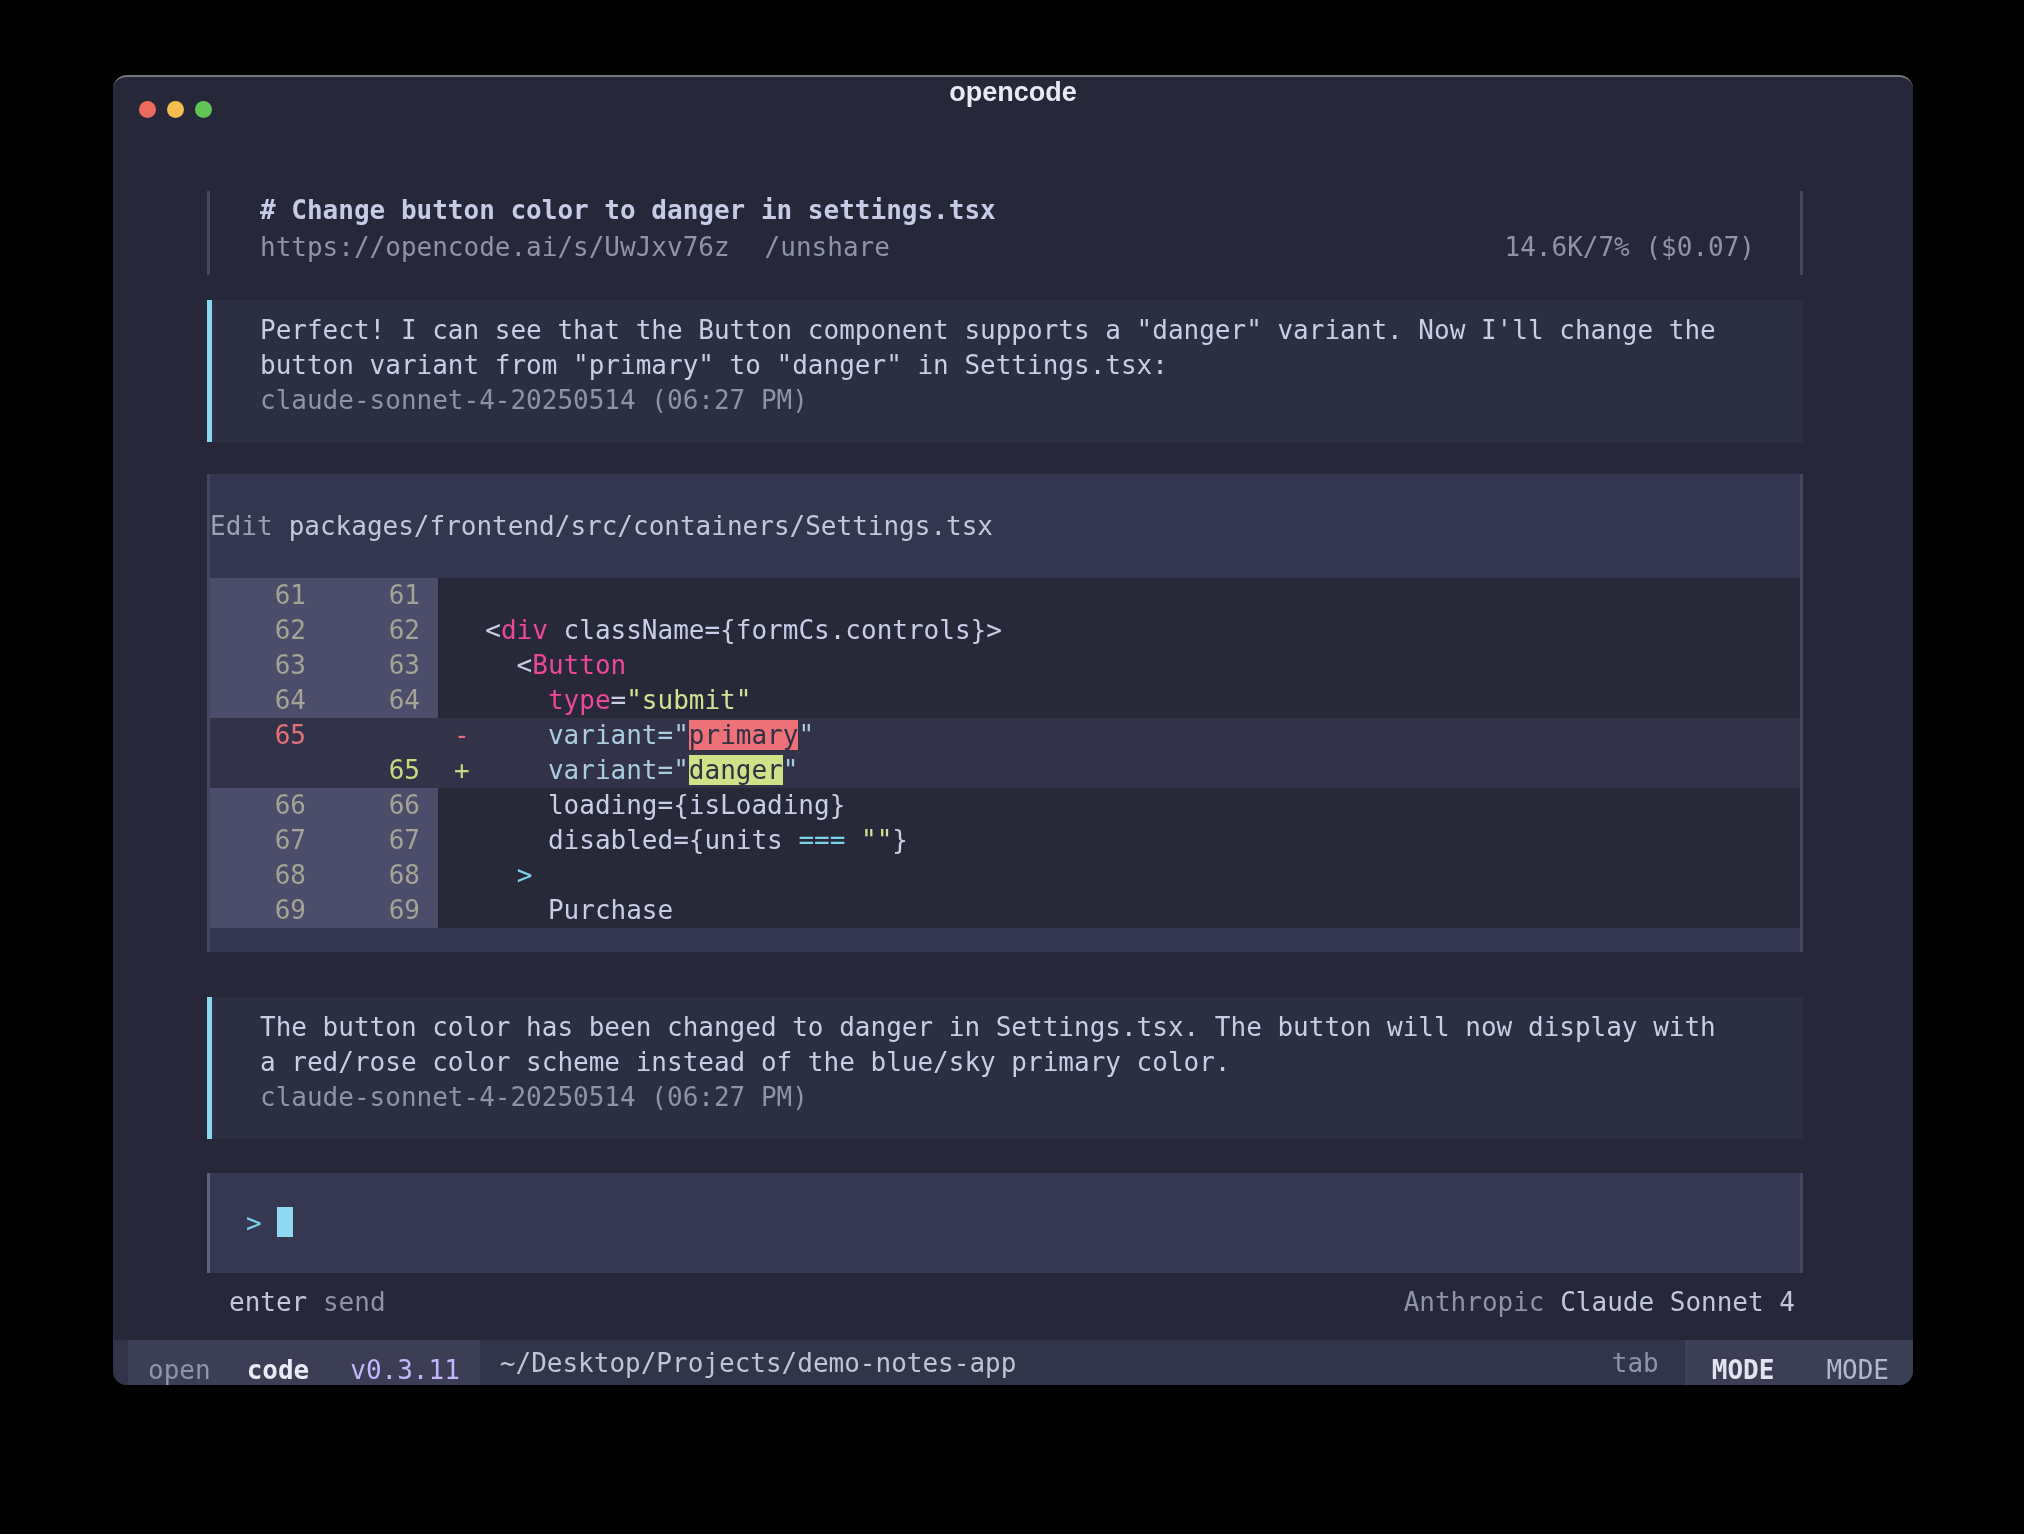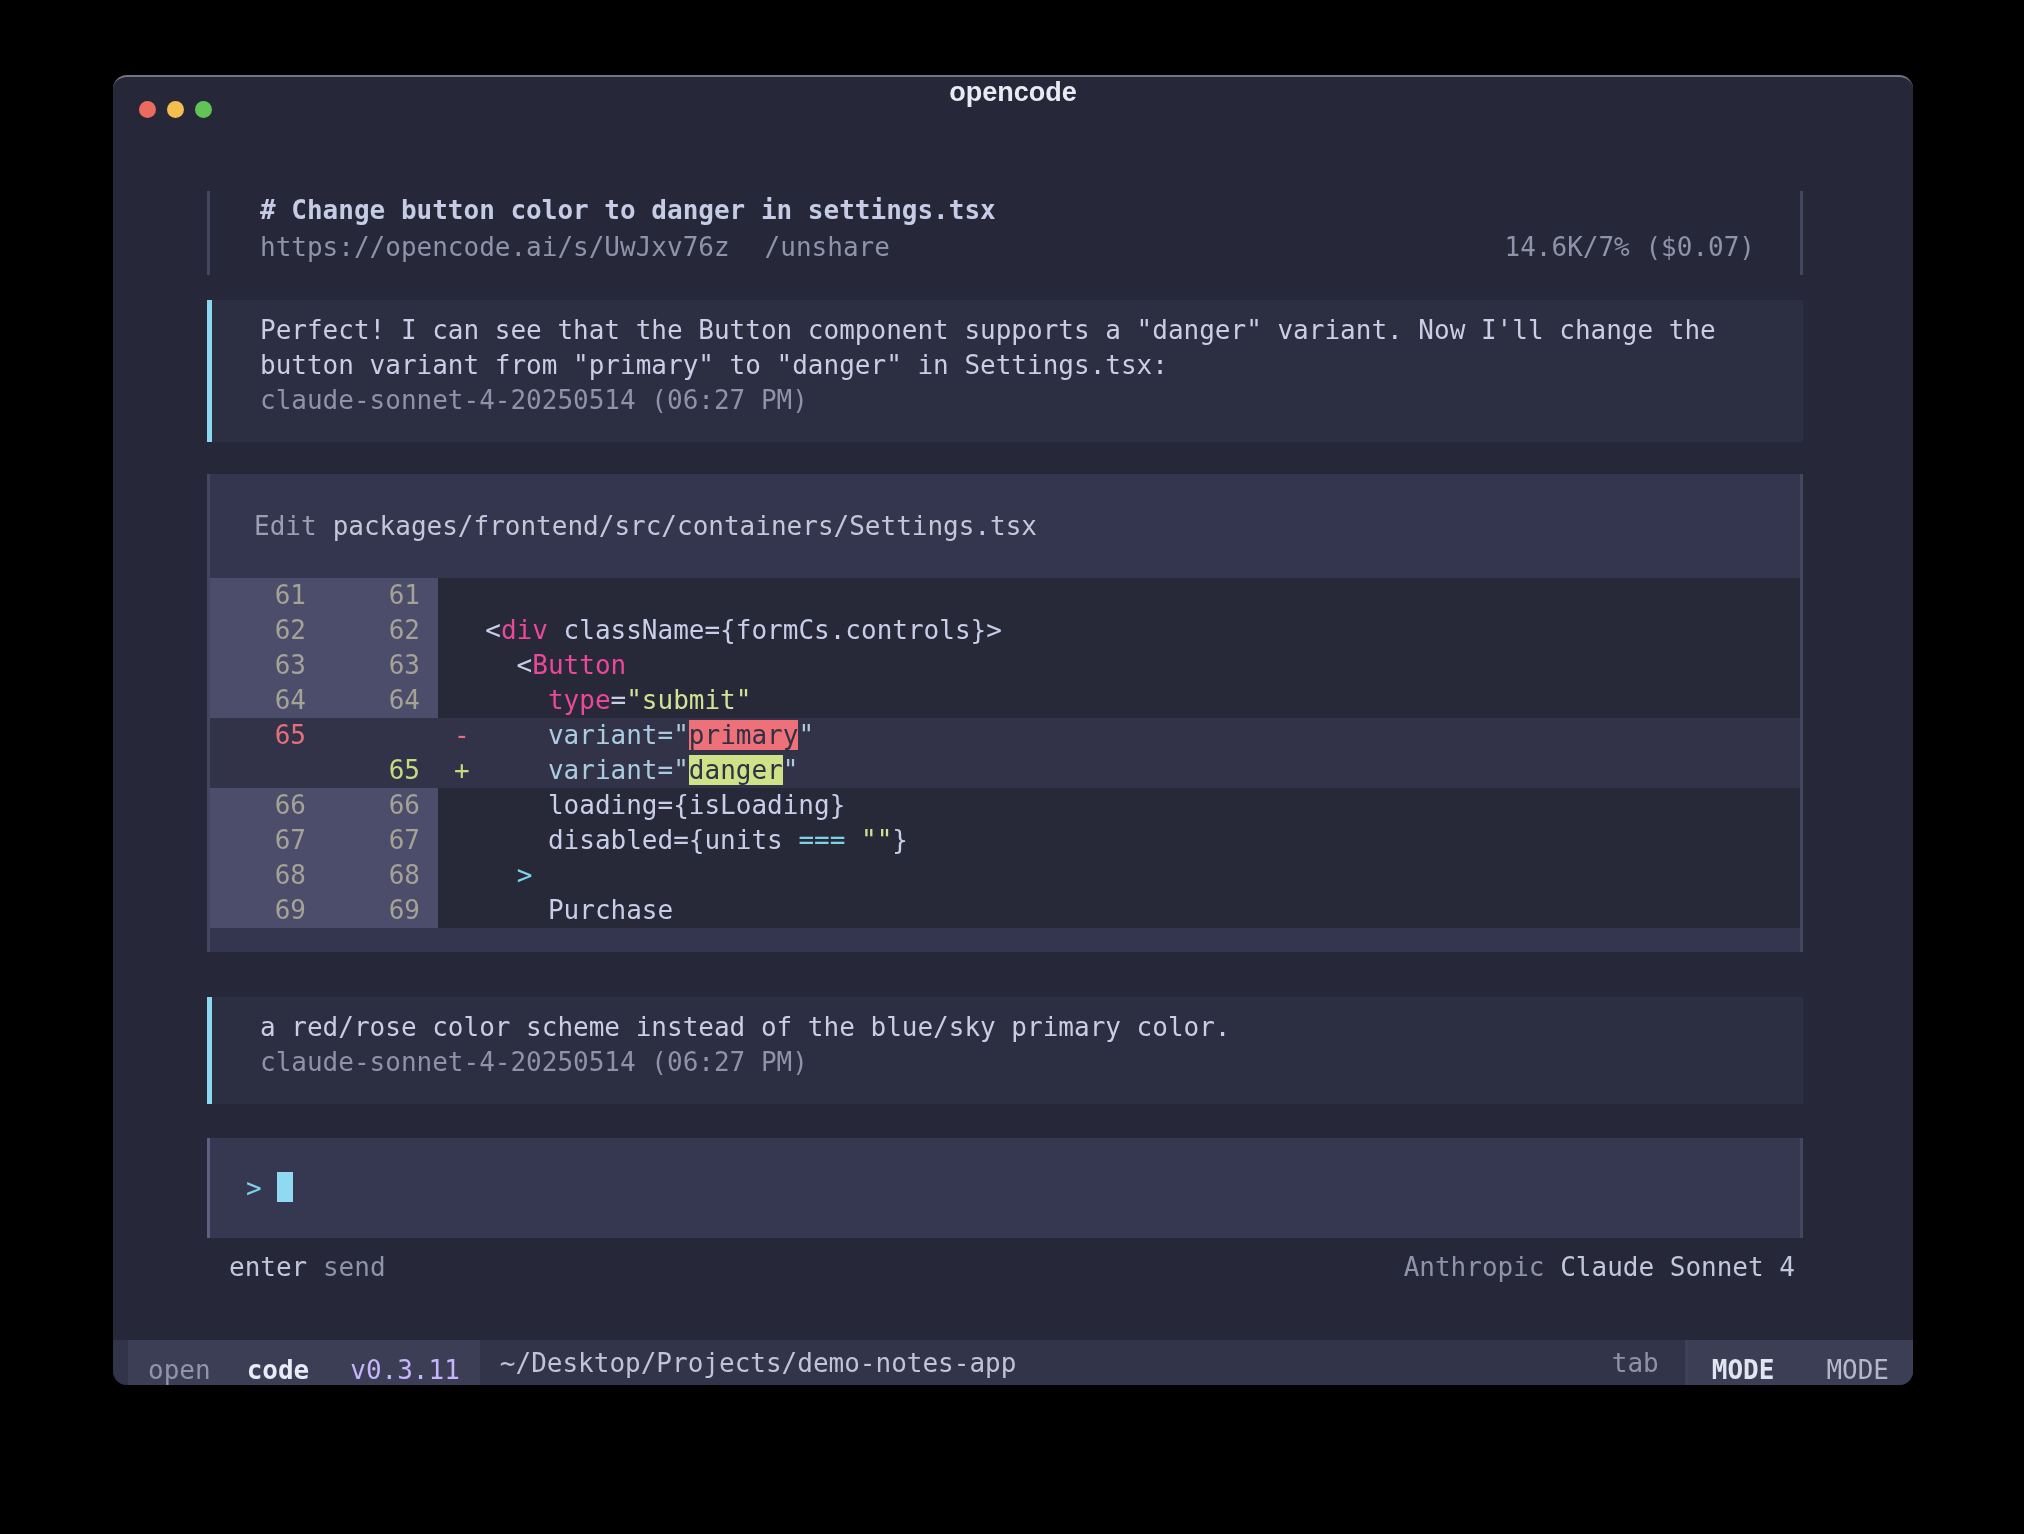--- a/index.html
+++ b/index.html
@@ -39,21 +39,21 @@
   .msg {
     background:#2c2e41; border-left:5px solid #8ad8f0;
     padding:13px 45px 24px 48px; line-height:35px; color:#c9cee6;
   }
   .msg-1 { margin-top:25px; }
   .msg-2 { margin-top:45px; }
   .msg .meta { color:#8e93a9; }
 
   
   .diff-card { margin-top:32px; border-left:3px solid #444760; border-right:3px solid #444760; }
-  .diff-header { background:#343650; height:104px; display:flex; align-items:center; padding-left:44px; }
+  .diff-header { background:#343650; height:104px; display:flex; align-items:center; }
   .diff-tool { color:#9aa0b2; }
   .diff-file { color:#c3c8d9; margin-left:16px; }
   .diff-body { background:#272938; }
   .diff-footer { background:#343650; height:24px; }
   .diff-row { display:flex; height:35px; line-height:35px; }
   .diff-row .gut { flex:none; width:114px; text-align:right; padding-right:18px; color:#a5a296; }
   .diff-row.ctx .gut { background:#4b4d6a; }
   .diff-row.del, .diff-row.add { background:#323349; }
   .diff-row.del .gut.old { color:#e5707b; }
   .diff-row.add .gut.new { color:#c6db7e; }
@@ -184,20 +184,21 @@
           <div class="diff-row ctx">
             <span class="gut old">69</span>
             <span class="gut new">69</span>
             <span class="code"><span class="tk-plain">      Purchase</span></span>
           </div>
         </div>
       <div class="diff-footer"></div>
     </div>
 
     <div class="msg msg-2">
+      <div>The button color has been changed to danger in Settings.tsx. The button will now display with</div>
       <div>a red/rose color scheme instead of the blue/sky primary color.</div>
       <div class="meta">claude-sonnet-4-20250514 (06:27 PM)</div>
     </div>
 
     <div class="input-box">
       <span class="prompt-char">&gt;</span><span></span> <span class="cursor"></span>
     </div>
 
     <div class="hint-row">
       <div>

